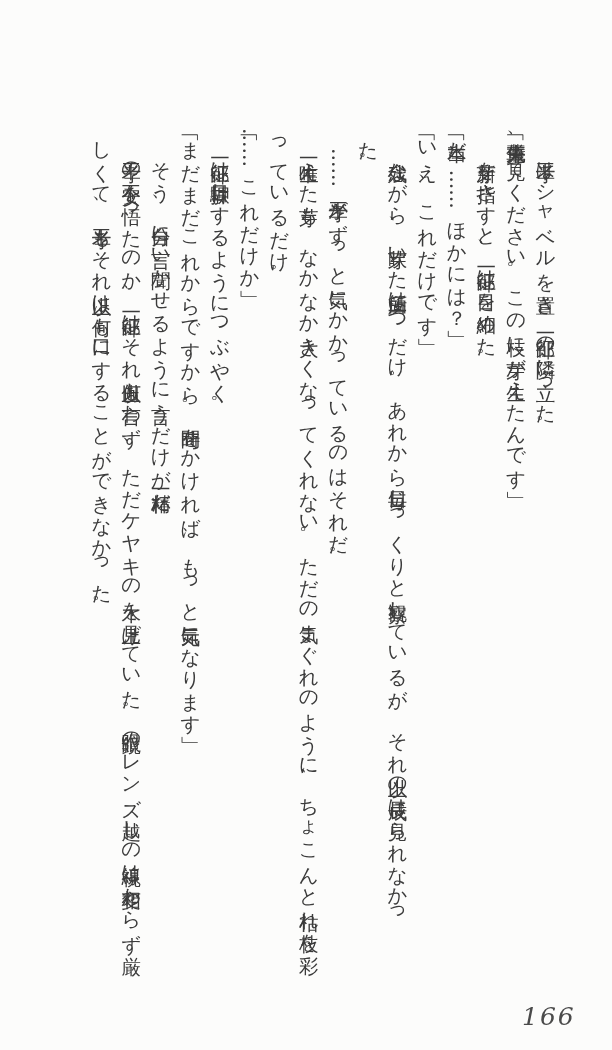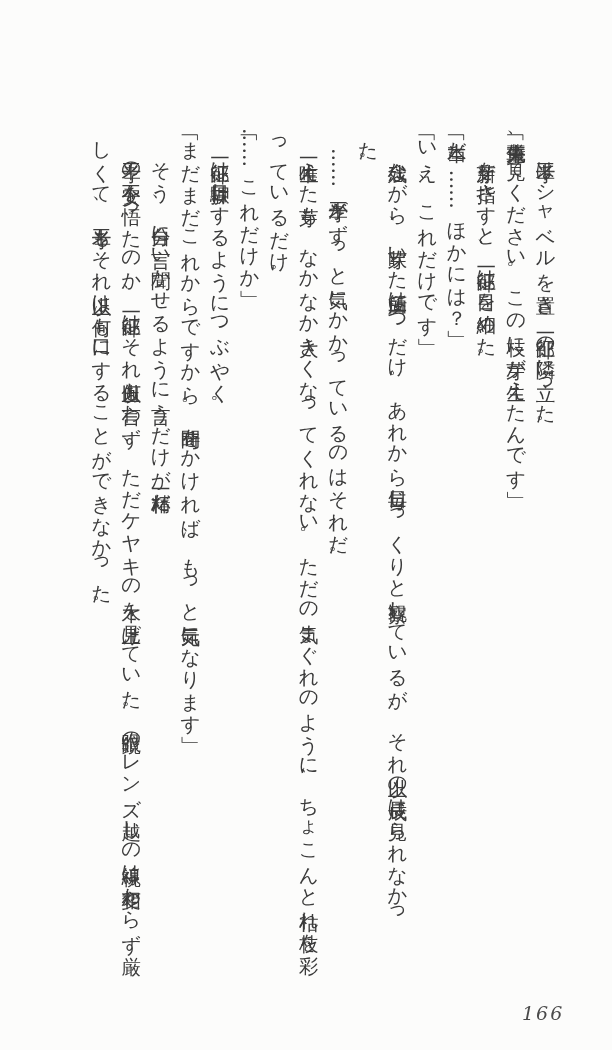--- a/index.html
+++ b/index.html
@@ -32,21 +32,21 @@
     padding: 0;
   }
   .text-block p.indent {
     text-indent: 19.5px;
   }
   .page-number {
     position: absolute;
     top: 1002px;
     left: 522px;
     font-style: italic;
-    font-size: 19px;
+    font-size: 25px;
     letter-spacing: 2px;
     color: #4a4a4a;
   }
 </style>
 </head>
 <body>
 
 <div class="page">
   <div class="text-block">
     <p class="indent">孝平はシャベルを置き、征一郎の隣に立った。</p>

